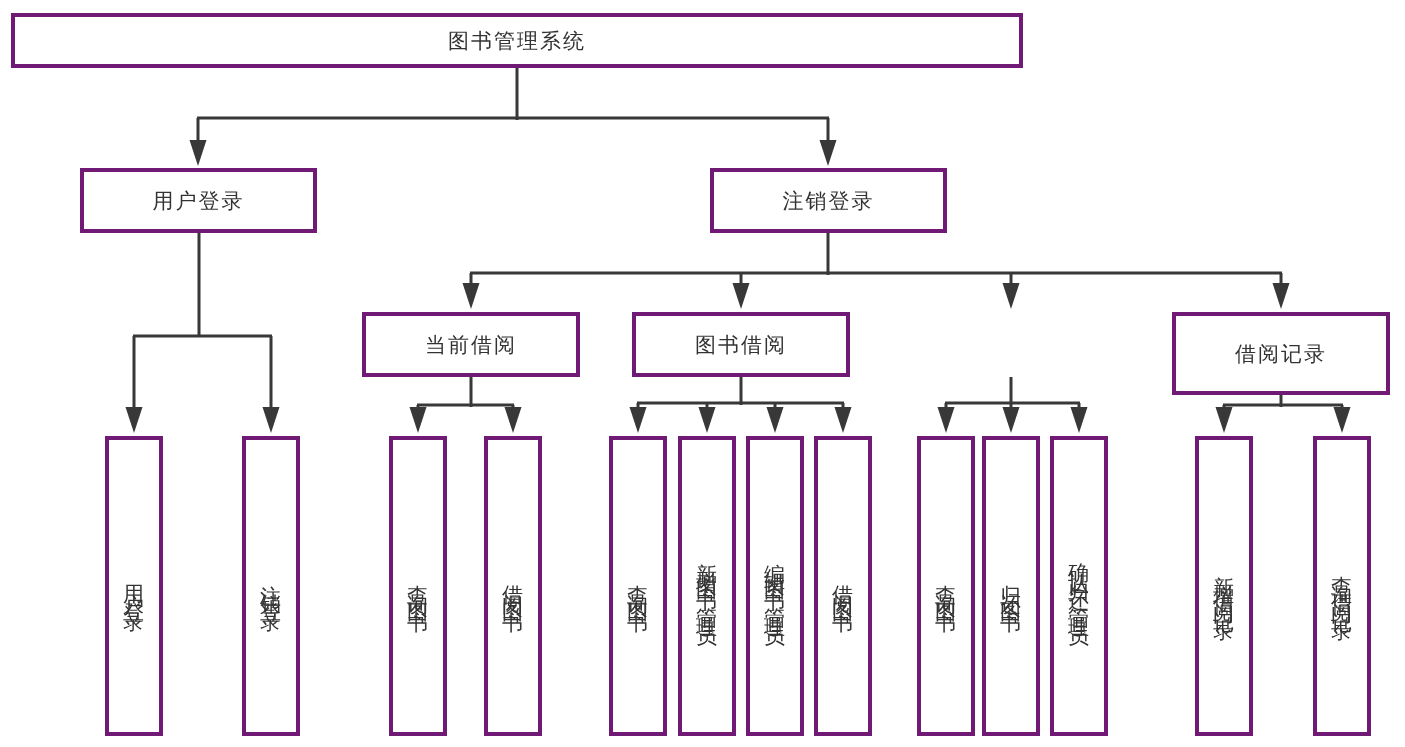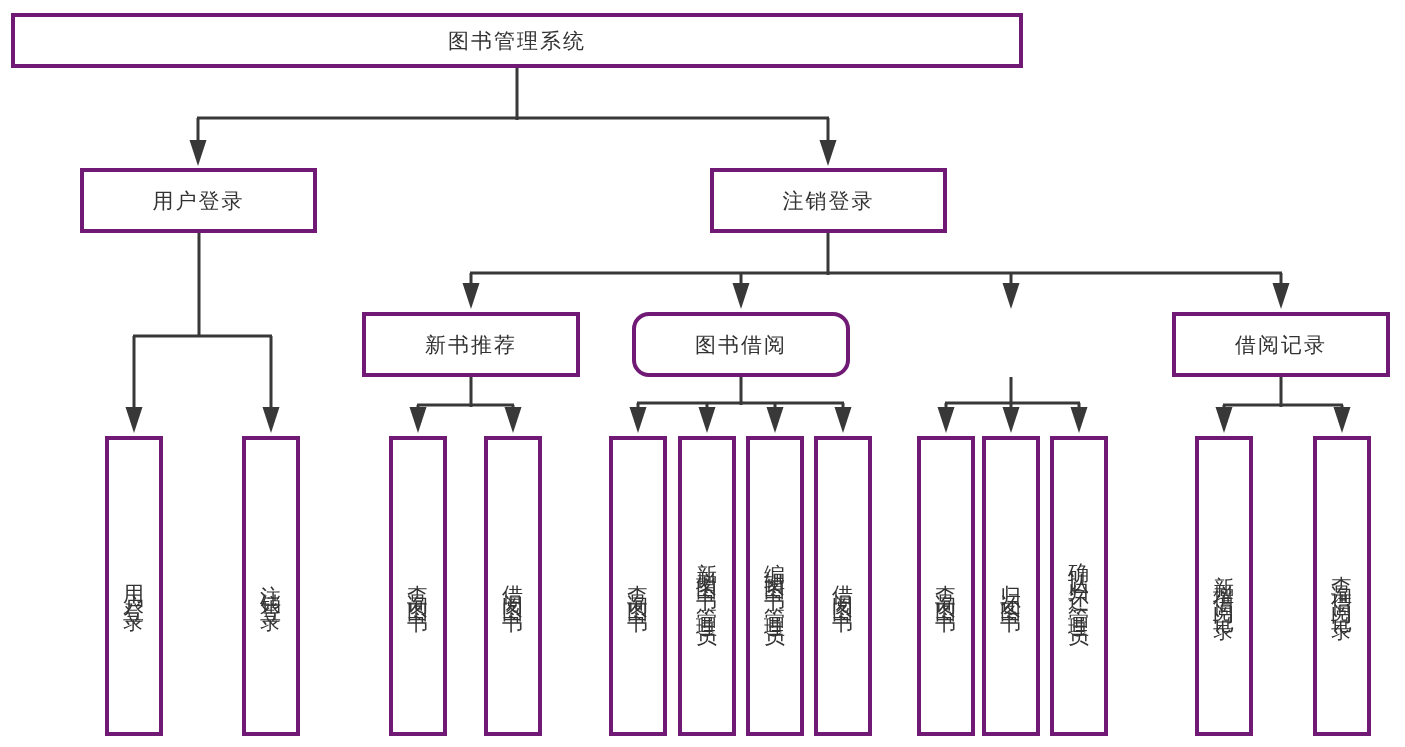--- a/index.html
+++ b/index.html
@@ -15,23 +15,23 @@
   .hbox{font-size:21px;letter-spacing:2px;white-space:nowrap;}
   .vbox span{
     writing-mode:vertical-rl;text-orientation:upright;
     font-size:21px;letter-spacing:9px;line-height:1;color:#333333;
   }
   
   .root       {left:11px;  top:13px;  width:1012px;height:55px;}
   .lv2-a      {left:80px;  top:168px; width:237px; height:65px;}
   .lv2-b      {left:710px; top:168px; width:237px; height:65px;}
   .lv3-a      {left:362px; top:312px; width:218px; height:65px;}
-  .lv3-b      {left:632px; top:312px; width:218px; height:65px;border-radius:17px;}
+  .lv3-b      {left:632px; top:312px; width:218px; height:65px;}
   .lv3-c      {left:902px; top:312px; width:218px; height:65px;}
-  .lv3-d      {left:1172px;top:312px; width:218px; height:65px;}
+  .lv3-d      {left:1172px;top:312px; width:218px; height:83px;}
   
   .leaf{top:436px;width:58px;height:300px;}
   .lf1 {left:105px;} .lf2 {left:242px;}
   .lf3 {left:389px;} .lf4 {left:484px;}
   .lf5 {left:609px;} .lf6 {left:678px;} .lf7 {left:746px;} .lf8 {left:814px;}
   .lf9 {left:917px;} .lf10{left:982px;} .lf11{left:1050px;}
   .lf12{left:1195px;}.lf13{left:1313px;}
   #watermark{
     position:absolute;right:4px;top:718px;z-index:5;
     font-size:21px;color:#9e9e9e;letter-spacing:1px;white-space:nowrap;
@@ -75,21 +75,21 @@
       <polygon points="1215.5,407 1232.5,407 1224,433"></polygon>
       <polygon points="1333.5,407 1350.5,407 1342,433"></polygon>
     </g>
   </svg>
 
   <div class="box hbox root">图书管理系统</div>
 
   <div class="box hbox lv2-a">用户登录</div>
   <div class="box hbox lv2-b">注销登录</div>
 
-  <div class="box hbox lv3-a">新书推荐</div>
+  <div class="box hbox lv3-a">当前借阅</div>
   <div class="box hbox lv3-b">图书借阅</div>
   <div class="box hbox lv3-d">借阅记录</div>
 
   <div class="box vbox leaf lf1">
     <span>用户登录</span>
   </div>
   <div class="box vbox leaf lf2">
     <span>注销登录</span>
   </div>
 

